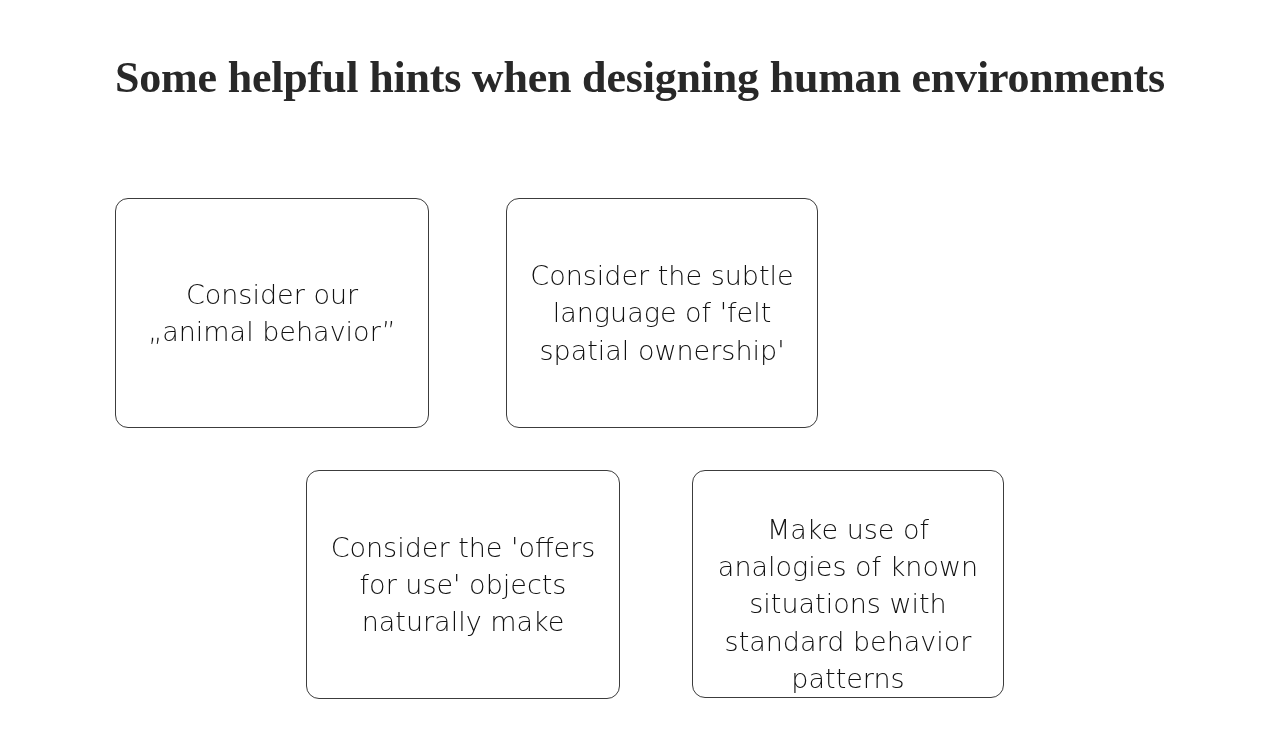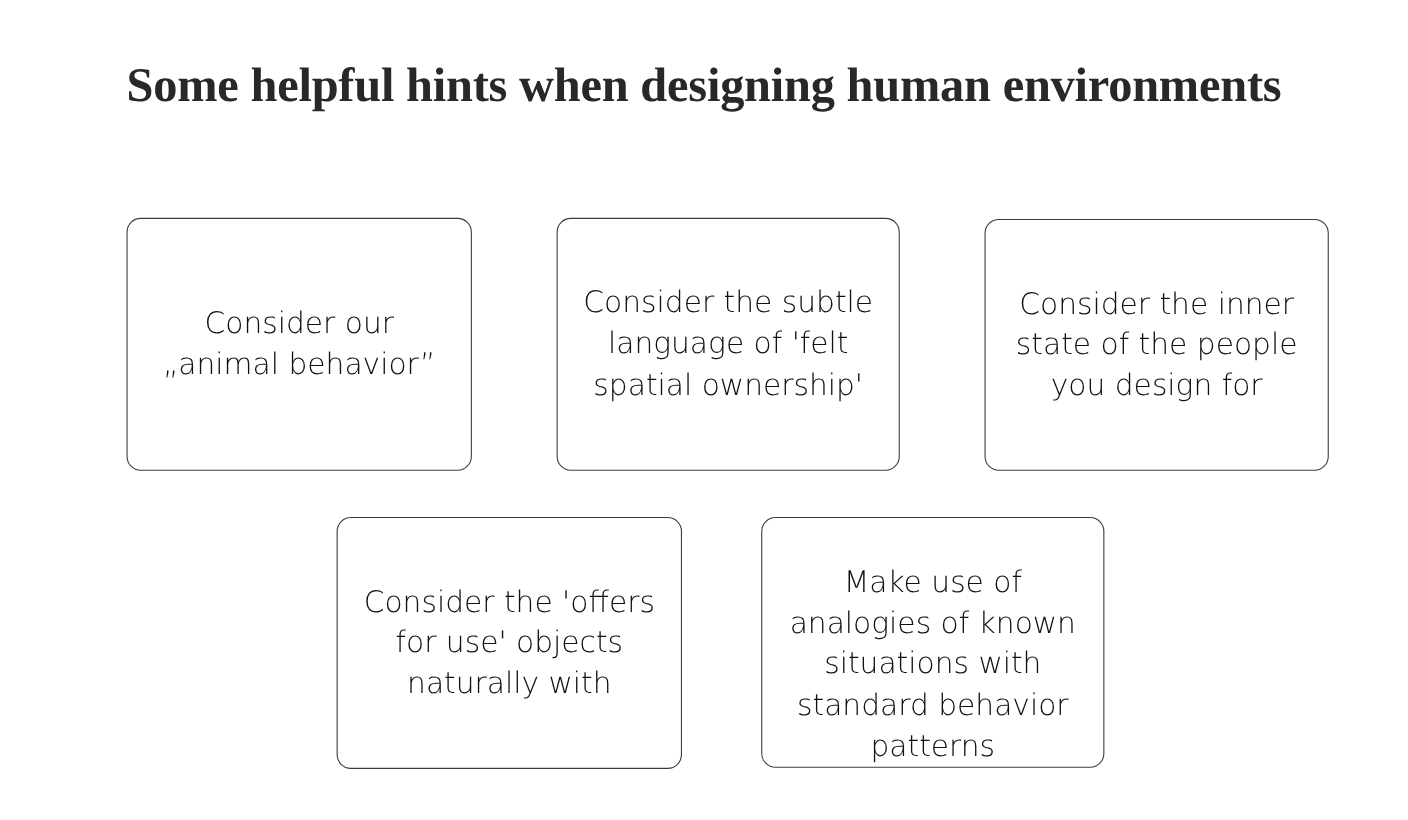--- a/index.html
+++ b/index.html
@@ -84,30 +84,25 @@
       <span class="card-text">Consider our
 „animal behavior”</span>
     </div>
 
     <div class="card card-2">
       <span class="card-text">Consider the subtle
 language of 'felt
 spatial ownership'</span>
     </div>
 
-    <div class="card card-3">
-      <span class="card-text">Consider the inner
-state of the people
-you design for</span>
-    </div>
 
     <div class="card card-4">
       <span class="card-text">Consider the 'offers
 for use' objects
-naturally with</span>
+naturally make</span>
     </div>
 
     <div class="card card-5">
       <span class="card-text">Make use of
 analogies of known
 situations with
 standard behavior
 patterns</span>
     </div>
 

